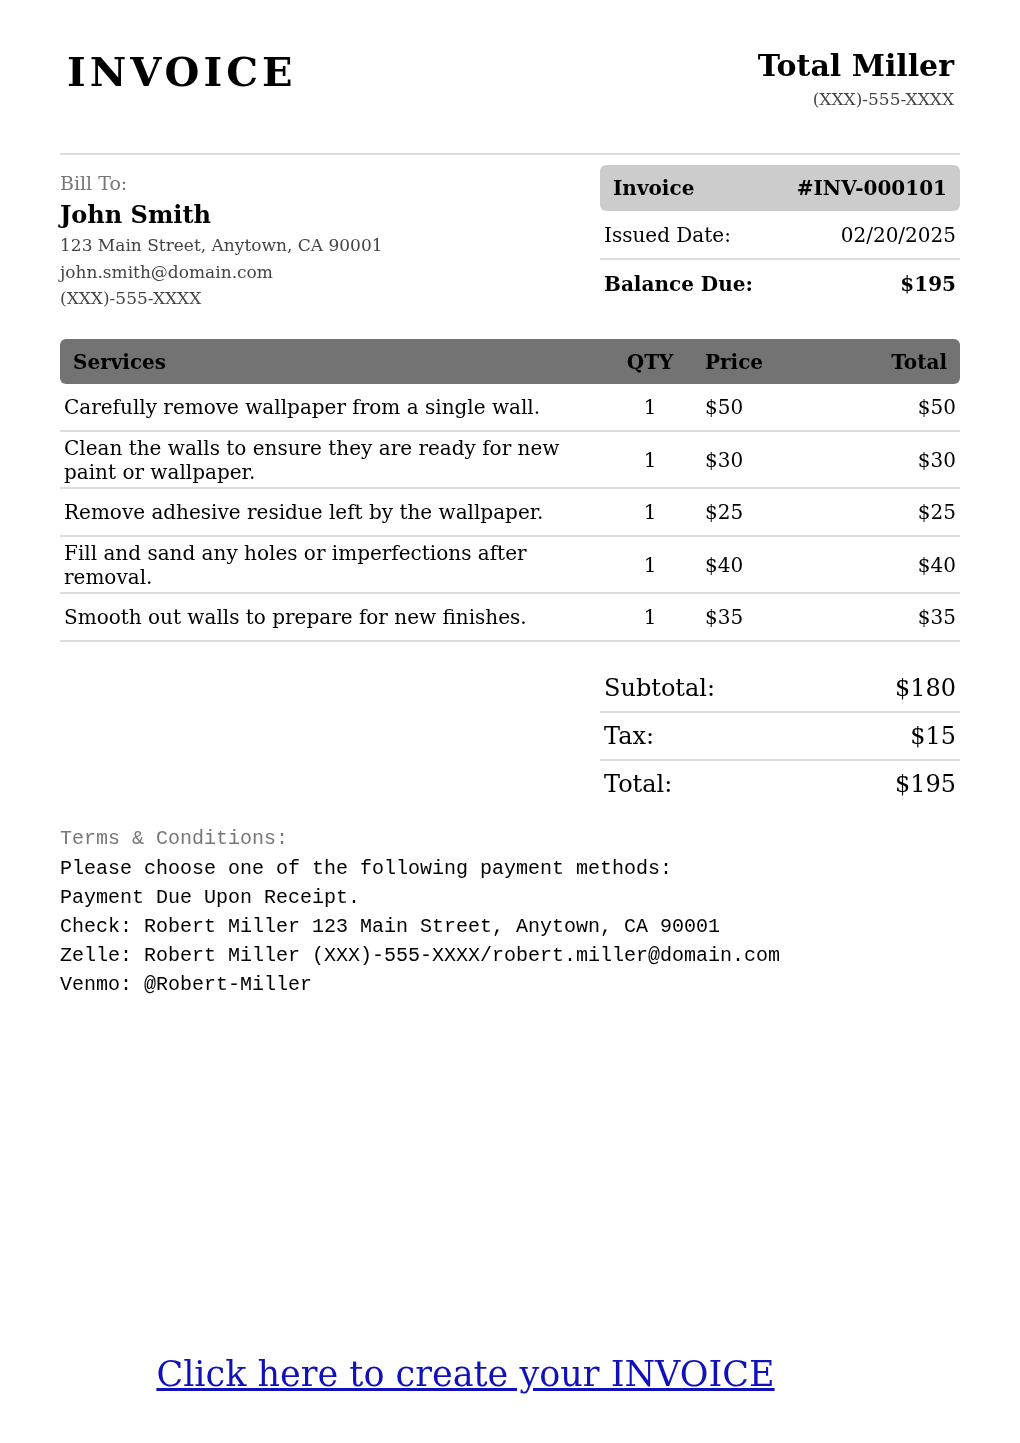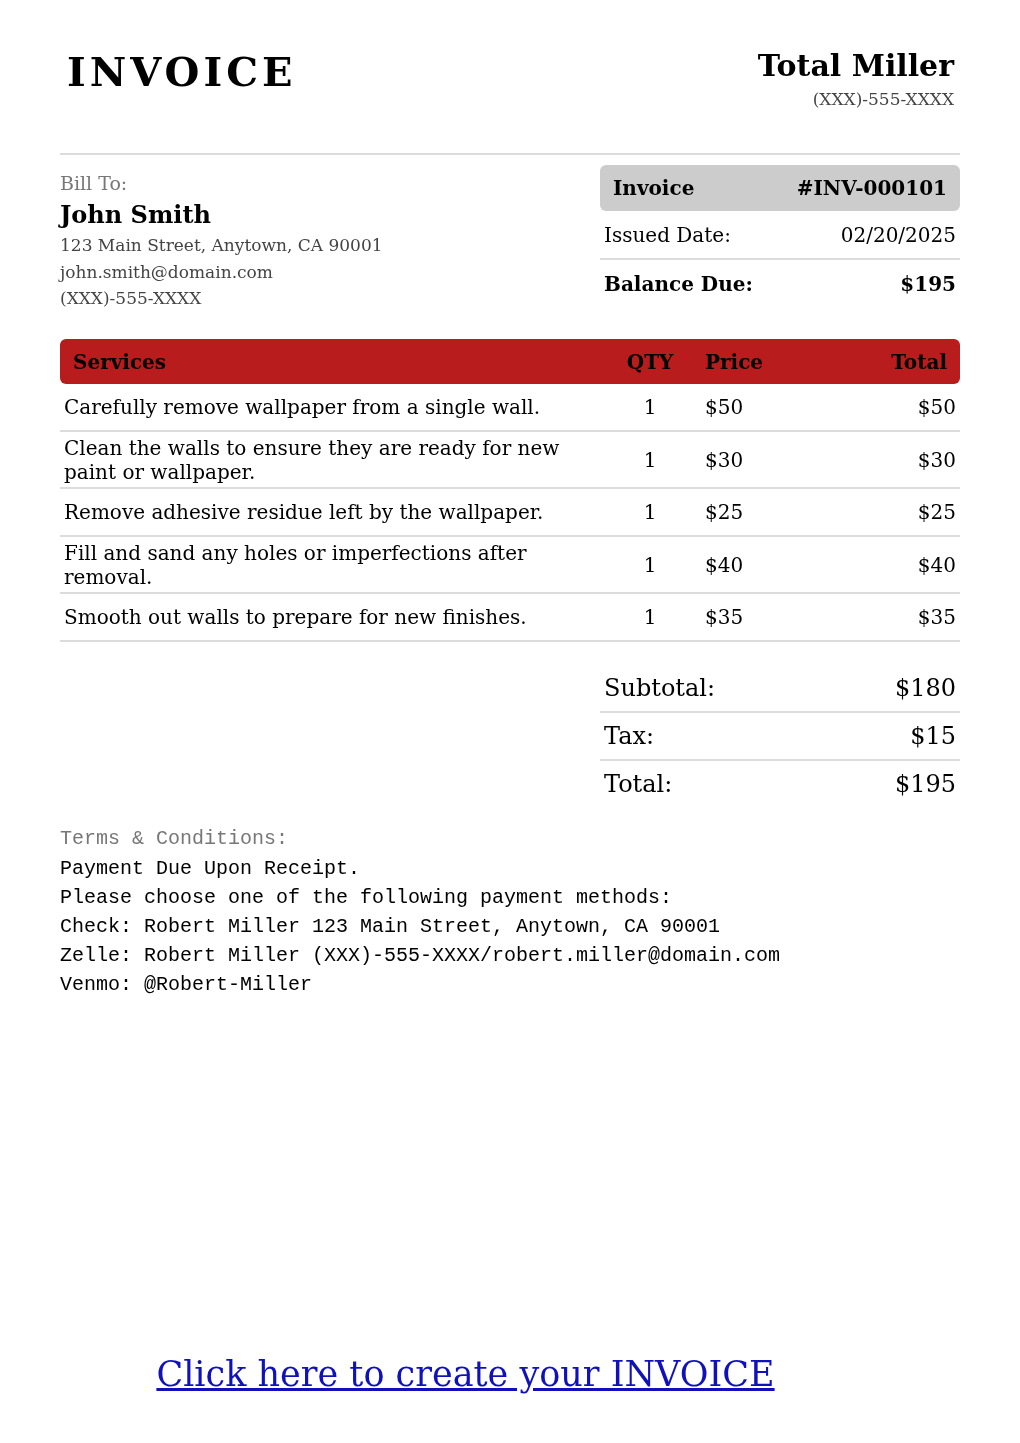--- a/index.html
+++ b/index.html
@@ -16,21 +16,21 @@
   .billto-name { font-size: 24px; font-weight: bold; line-height: 34px; margin-top: 2px; }
   .billto-line { font-size: 17px; color: #444; line-height: 26.5px; }
 
   .meta { position: absolute; left: 600px; top: 165px; width: 360px; }
   .meta-head { background: #cccccc; border-radius: 6px; height: 46px; display: flex; justify-content: space-between; align-items: center; padding: 0 13px; box-sizing: border-box; font-size: 20px; font-weight: bold; }
   .meta-row { height: 47px; display: flex; justify-content: space-between; align-items: center; padding: 0 4px; font-size: 20px; }
   .meta-row.border { border-bottom: 2px solid #dcdcdc; }
   .meta-row.bold { font-weight: bold; }
 
   .svc { position: absolute; left: 60px; top: 339px; width: 900px; }
-  .svc-head { background: #b91c1c; border-radius: 6px; height: 45px; display: flex; align-items: center; font-size: 20px; font-weight: bold; }
+  .svc-head { background: #737373; border-radius: 6px; height: 45px; display: flex; align-items: center; font-size: 20px; font-weight: bold; }
   .c-desc { width: 540px; padding-left: 13px; box-sizing: border-box; }
   .c-qty { width: 100px; text-align: center; }
   .c-price { width: 90px; padding-left: 5px; box-sizing: border-box; }
   .c-total { flex: 1; text-align: right; padding-right: 13px; box-sizing: border-box; }
   .svc-row { display: flex; align-items: center; border-bottom: 2px solid #dcdcdc; font-size: 20px; }
   .svc-row .c-desc { padding-left: 4px; line-height: 24px; padding-right: 10px; }
   .svc-row .c-total { padding-right: 4px; }
   .svc-row.single { height: 46px; }
   .svc-row.double { height: 55px; }
 
@@ -130,22 +130,22 @@
     <span>$15</span>
   </div>
   <div class="tot-row bold">
     <span>Total:</span>
     <span>$195</span>
   </div>
 </div>
 
 <div class="terms">
   <div class="terms-label">Terms &amp; Conditions:</div>
+  <div class="terms-line">Please choose one of the following payment methods:</div>
   <div class="terms-line">Payment Due Upon Receipt.</div>
-  <div class="terms-line">Please choose one of the following payment methods:</div>
   <div class="terms-line">Check: Robert Miller 123 Main Street, Anytown, CA 90001</div>
   <div class="terms-line">Zelle: Robert Miller (XXX)-555-XXXX/robert.miller@domain.com</div>
   <div class="terms-line">Venmo: @Robert-Miller</div>
 </div>
 
 <div class="cta">
   <a href="#">Click here to create your INVOICE</a>
 </div>
 
 </body></html>

